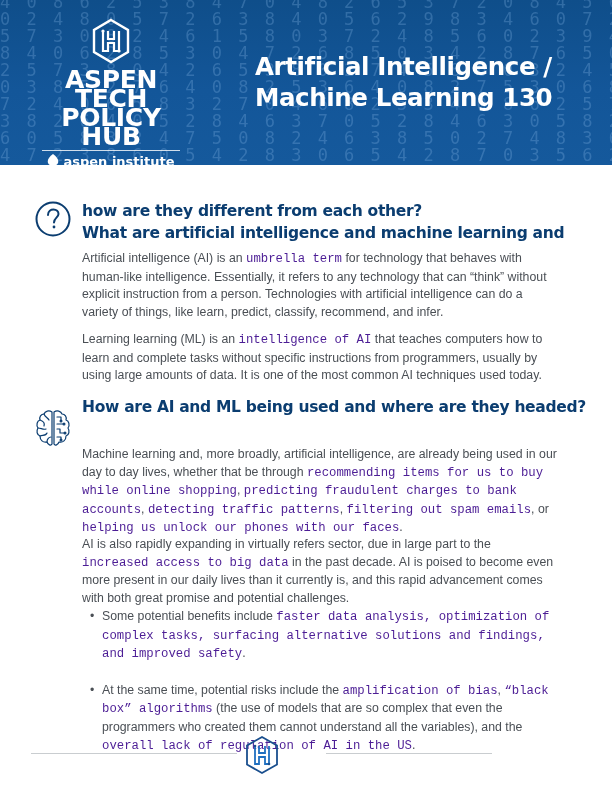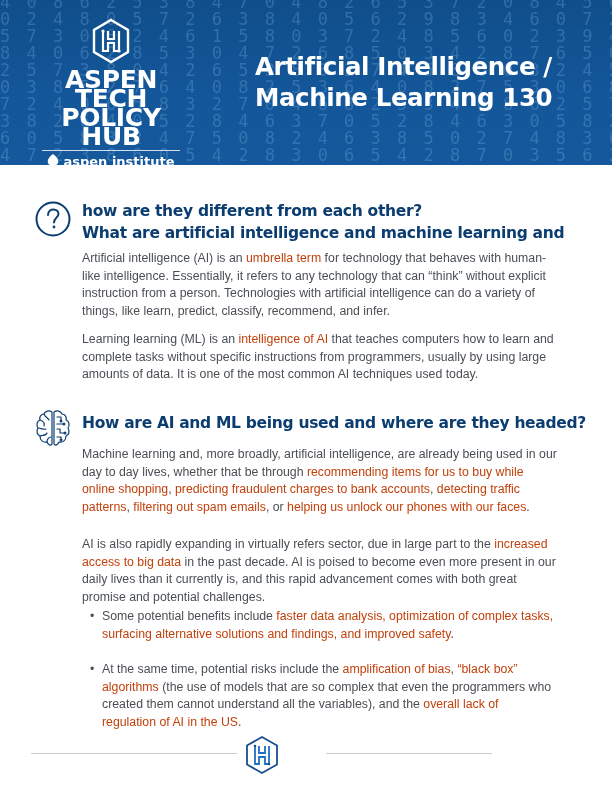--- a/index.html
+++ b/index.html
@@ -40,21 +40,21 @@
   .section-icon { position: absolute; }
   .heading {
     position: absolute; left: 82px; color: #0b3d70;
     font-family: "DejaVu Sans", sans-serif; font-weight: bold; font-size: 15.5px;
     line-height: 22px; letter-spacing: -0.3px;
   }
   .para {
     position: absolute; left: 82px; width: 475px; color: #4a4f55;
     font-family: "Liberation Sans", sans-serif; font-size: 12.3px; line-height: 17.6px;
   }
-  .link { color: #c2410c; }
+  .link { color: #4c1d95; font-family: Liberation Mono, monospace; }
   .bullets { position: absolute; left: 90px; width: 465px; margin: 0; padding: 0; list-style: none; }
   .bullets li {
     position: relative; padding-left: 12px; color: #4a4f55;
     font-family: "Liberation Sans", sans-serif; font-size: 12.3px; line-height: 17.6px;
   }
   .bullets li .dot { position: absolute; left: 0; top: 0; }
   .footer-rule { position: absolute; top: 753px; height: 1px; background: #c9cdd0; }
   .footer-logo { position: absolute; left: 287px; top: 735px; }
 </style>
 </head>
@@ -123,21 +123,21 @@
     <path d="M23,8 H27 V12"></path>
     <path d="M23,15 H30"></path>
     <path d="M23,20 H26 V24 H31"></path>
     <path d="M23,28 H27 V31"></path>
     <circle cx="27" cy="12" r="0.9"></circle>
     <circle cx="30" cy="15" r="0.9"></circle>
     <circle cx="31" cy="24" r="0.9"></circle>
     <circle cx="27" cy="31" r="0.9"></circle>
   </g>
 </svg>
-<div class="heading" style="top:412px;">How are AI and ML being used and where are they headed?</div>
+<div class="heading" style="top:396px;">How are AI and ML being used and where are they headed?</div>
 
 <p class="para" style="top:446px; margin:0;"><span>Machine learning and, more broadly, artificial intelligence, are already being used in our day to day lives, whether that be through </span><span class="link">recommending items for us to buy while online shopping</span><span>, </span><span class="link">predicting fraudulent charges to bank accounts</span><span>, </span><span class="link">detecting traffic patterns</span><span>, </span><span class="link">filtering out spam emails</span><span>, or </span><span class="link">helping us unlock our phones with our faces</span><span>.</span></p>
 
 <p class="para" style="top:536px; margin:0;"><span>AI is also rapidly expanding in virtually refers sector, due in large part to the </span><span class="link">increased access to big data</span><span> in the past decade. AI is poised to become even more present in our daily lives than it currently is, and this rapid advancement comes with both great promise and potential challenges.</span></p>
 
 <ul class="bullets" style="top:608px;">
   <li style="margin-bottom:18px;"><span class="dot">•</span><span>Some potential benefits include </span><span class="link">faster data analysis, optimization of complex tasks, surfacing alternative solutions and findings, and improved safety</span><span>.</span></li>
   <li><span class="dot">•</span><span>At the same time, potential risks include the </span><span class="link">amplification of bias</span><span>, </span><span class="link">“black box” algorithms</span><span> (the use of models that are so complex that even the programmers who created them cannot understand all the variables), and the </span><span class="link">overall lack of regulation of AI in the US</span><span>.</span></li>
 </ul>
 

